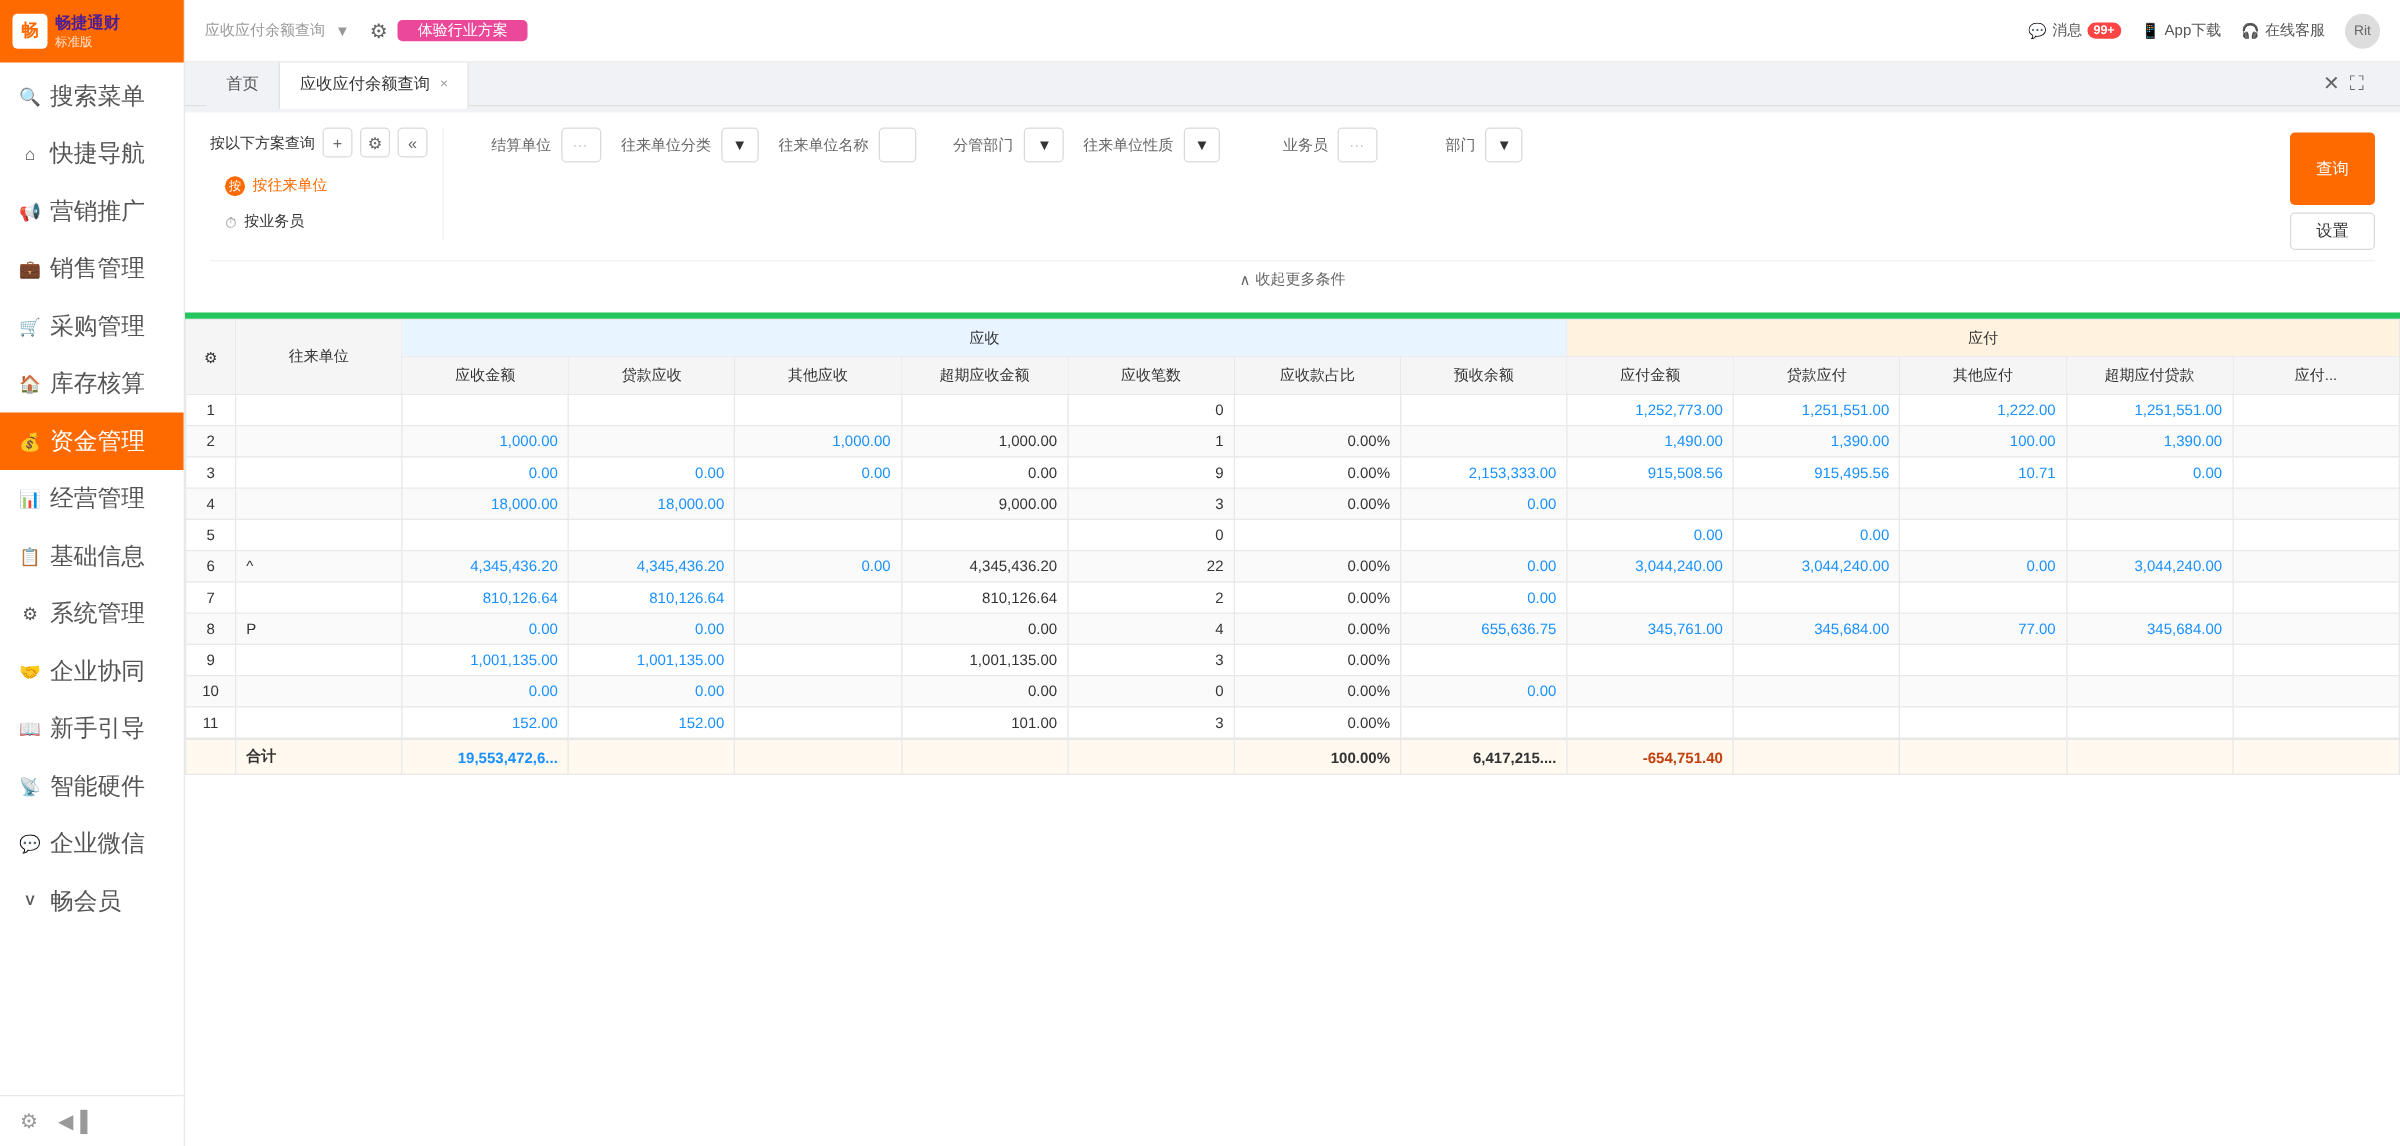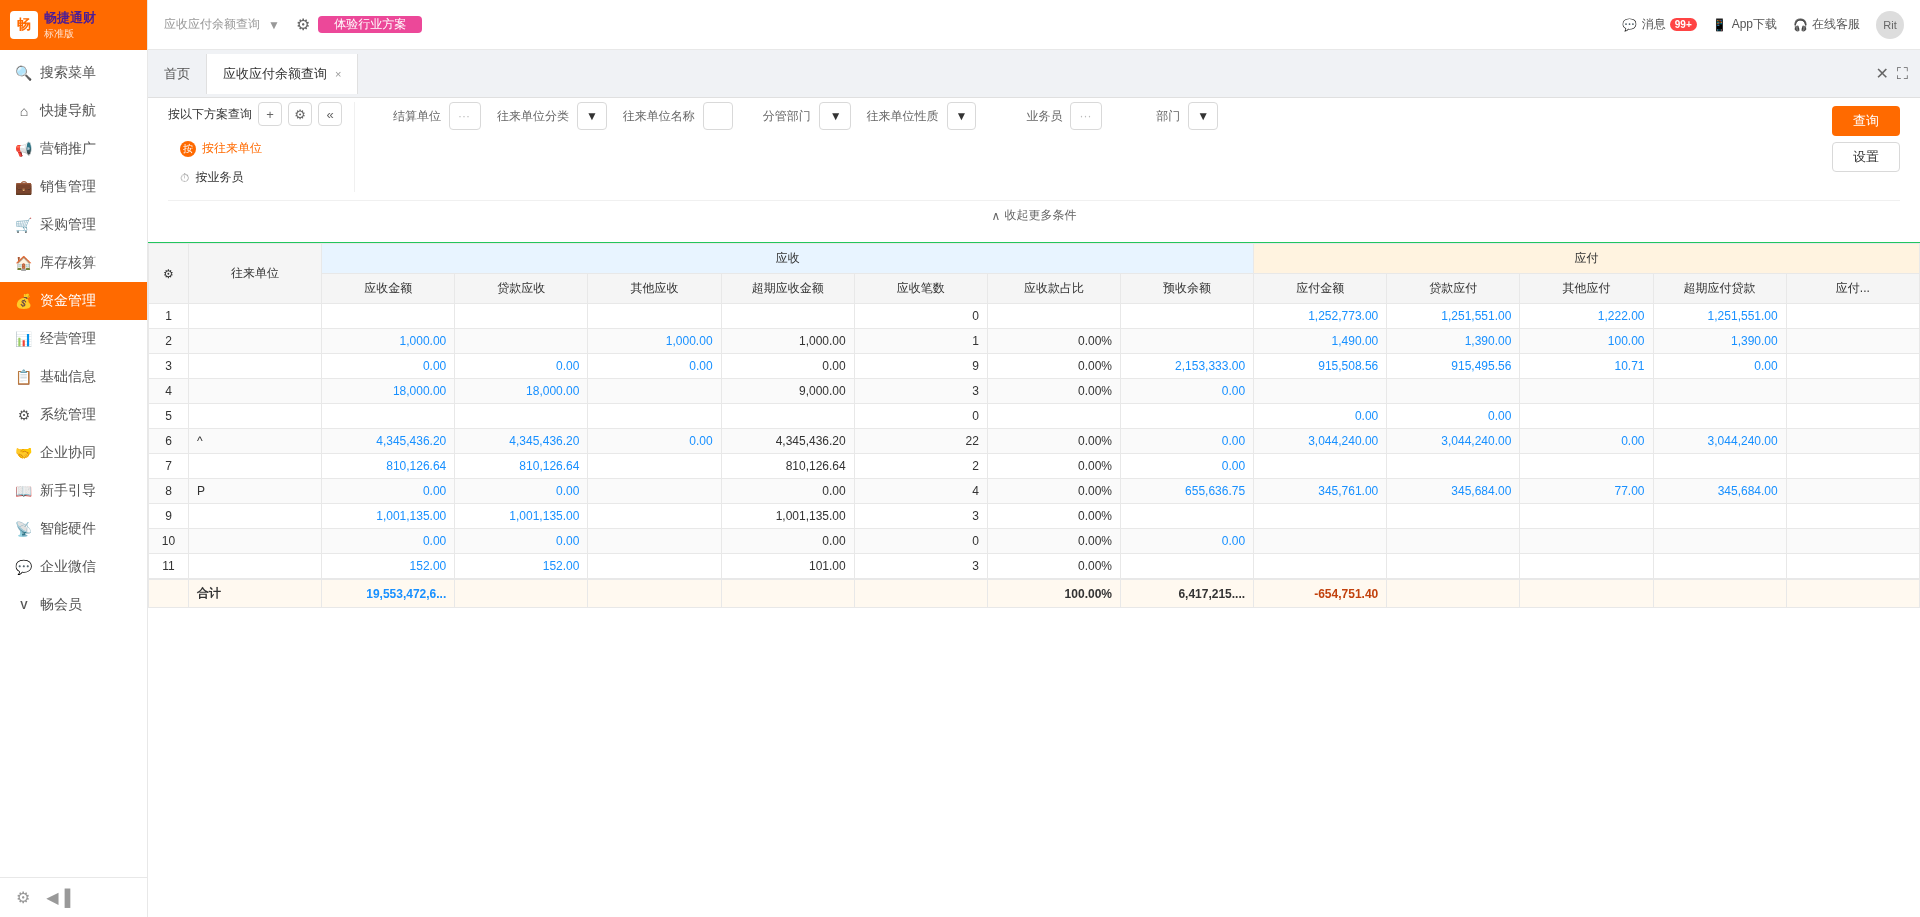--- a/index.html
+++ b/index.html
@@ -23,21 +23,21 @@
     .logo-text { color: #4c1d95; font-size: 13px; font-weight: bold; }
     .logo-edition { color: rgba(255,255,255,0.8); font-size: 10px; }
     .sidebar-menu { flex: 1; overflow-y: auto; padding: 4px 0; }
     .sidebar-item {
       display: flex; align-items: center; gap: 8px;
       padding: 10px 16px; cursor: pointer; color: #555;
       transition: background 0.2s;
     }
     .sidebar-item.active { background: #ff6a00; color: #fff; border-radius: 0; }
     .sidebar-item .s-icon { width: 16px; height: 16px; display: flex; align-items: center; justify-content: center; font-size: 14px; }
-    .sidebar-item .s-label { font-size: 14px; }
+    .sidebar-item .s-label { font-size: 19px; }
     .sidebar-bottom {
       padding: 10px 16px; border-top: 1px solid #e8e8e8;
       display: flex; align-items: center; gap: 16px;
     }
     .sidebar-bottom-icon { color: #999; font-size: 16px; cursor: pointer; }
 
     
     .header {
       position: fixed; top: 0; left: 148px; right: 0; height: 50px;
       background: #fff; border-bottom: 1px solid #e8e8e8;
@@ -60,21 +60,21 @@
     }
     .header-avatar {
       width: 28px; height: 28px; background: #ddd; border-radius: 50%;
       display: flex; align-items: center; justify-content: center; font-size: 11px; color: #666;
     }
 
     
     .tab-bar {
       position: fixed; top: 50px; left: 148px; right: 0;
       background: #f0f2f5; border-bottom: 1px solid #e0e0e0;
-      display: flex; align-items: center; height: 48px; padding: 0;
+      display: flex; align-items: center; height: 24px; padding: 17px;
       z-index: 99;
     }
     .tab-item {
       height: 40px; display: flex; align-items: center; padding: 0 16px;
       font-size: 13px; cursor: pointer; color: #555; border-right: 1px solid #e0e0e0;
       background: #f0f2f5;
     }
     .tab-item.active { background: #fff; color: #333; font-weight: 500; }
     .tab-item .tab-close { margin-left: 8px; color: #999; font-size: 11px; }
     .tab-actions { margin-left: auto; display: flex; align-items: center; padding: 0 12px; gap: 8px; }
@@ -97,21 +97,21 @@
     }
     .page-title { font-size: 16px; font-weight: bold; color: #333; }
     .page-actions { display: flex; align-items: center; gap: 12px; }
     .page-action-btn {
       display: flex; align-items: center; gap: 4px; color: #ff6a00;
       font-size: 13px; cursor: pointer; border: none; background: none;
     }
 
     
     .filter-area {
-      padding: 12px 20px; background: #fff; border-bottom: 1px solid #22c55e;
+      padding: 12px 20px; background: #fff; border-bottom: 5px solid #22c55e;
     }
     .filter-toolbar-label { font-size: 12px; color: #333; font-weight: 500; }
     .filter-icon-btn {
       width: 24px; height: 24px; border: 1px solid #d9d9d9; border-radius: 4px;
       display: flex; align-items: center; justify-content: center;
       cursor: pointer; color: #666; font-size: 13px;
     }
     .filter-row { display: flex; align-items: center; gap: 8px; }
     .filter-label { color: #666; font-size: 12px; white-space: nowrap; min-width: 70px; text-align: right; }
     .filter-input {
@@ -134,21 +134,21 @@
     .schema-item {
       display: flex; align-items: center; gap: 6px; padding: 6px 12px;
       cursor: pointer; font-size: 12px; color: #333;
     }
     .schema-item.active { color: #ff6a00; }
     .schema-icon { width: 16px; height: 16px; border-radius: 50%; background: #ff6a00; display: flex; align-items: center; justify-content: center; color: #fff; font-size: 10px; }
 
     
     .query-btn {
       background: #ff6a00; color: #fff; border: none; border-radius: 4px;
-      padding: 6px 20px; font-size: 13px; cursor: pointer; white-space: nowrap;
+      padding: 20px 20px; font-size: 13px; cursor: pointer; white-space: nowrap;
     }
     .set-btn {
       background: #fff; color: #333; border: 1px solid #d9d9d9; border-radius: 4px;
       padding: 5px 20px; font-size: 13px; cursor: pointer; white-space: nowrap;
     }
 
     
     .table-container {
       flex: 1; overflow: auto; padding: 0 0 0 0;
     }

